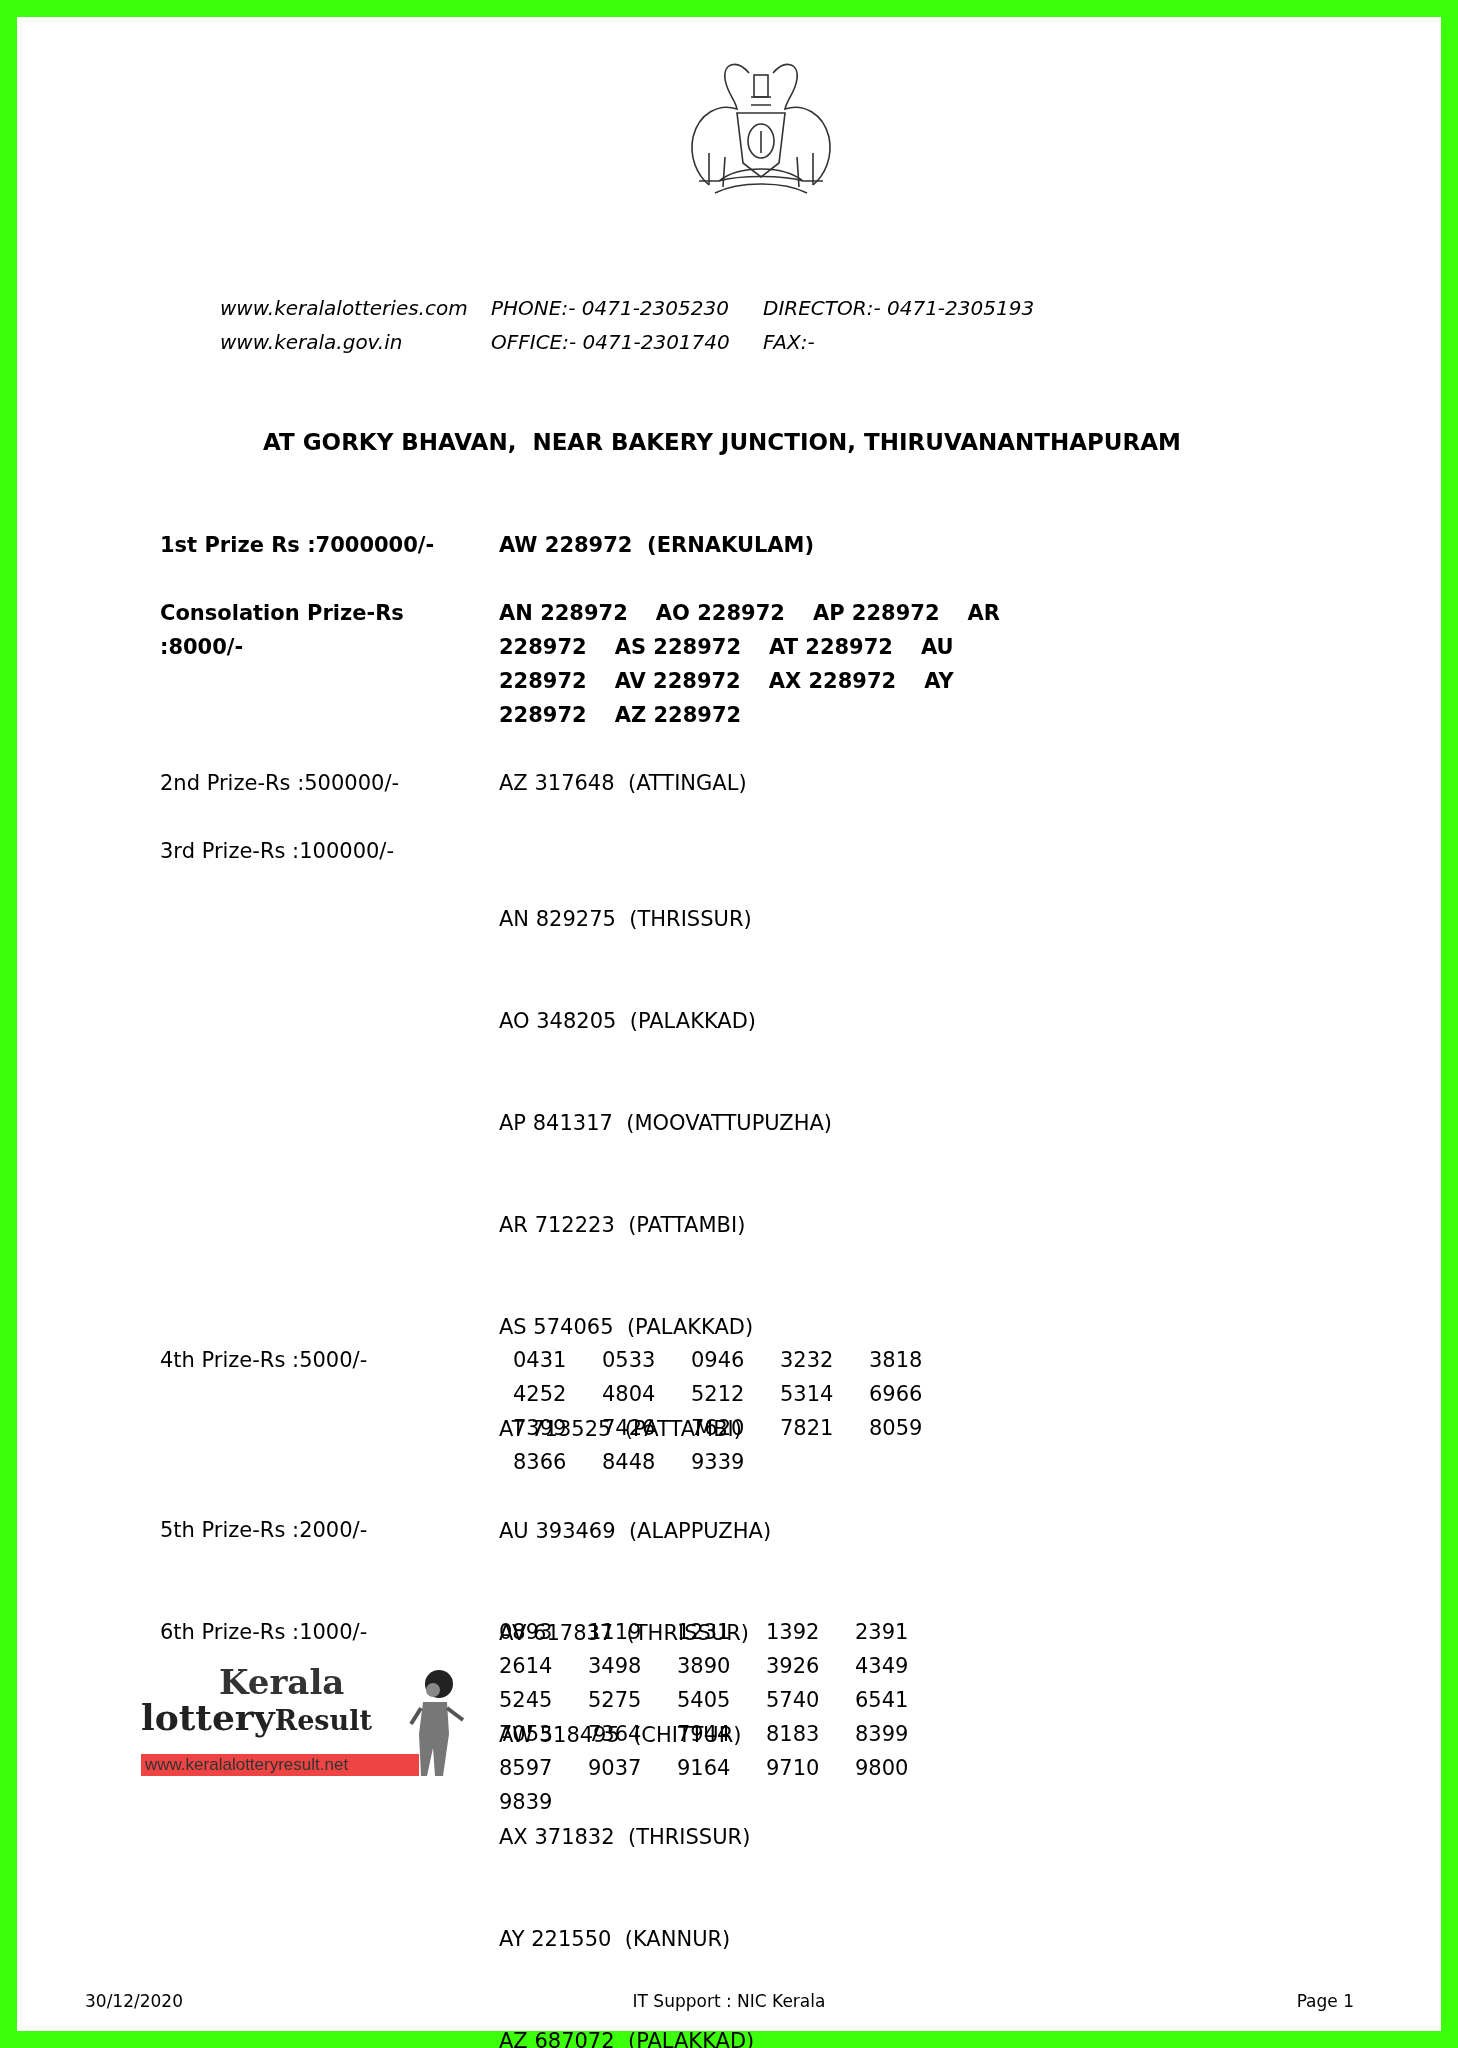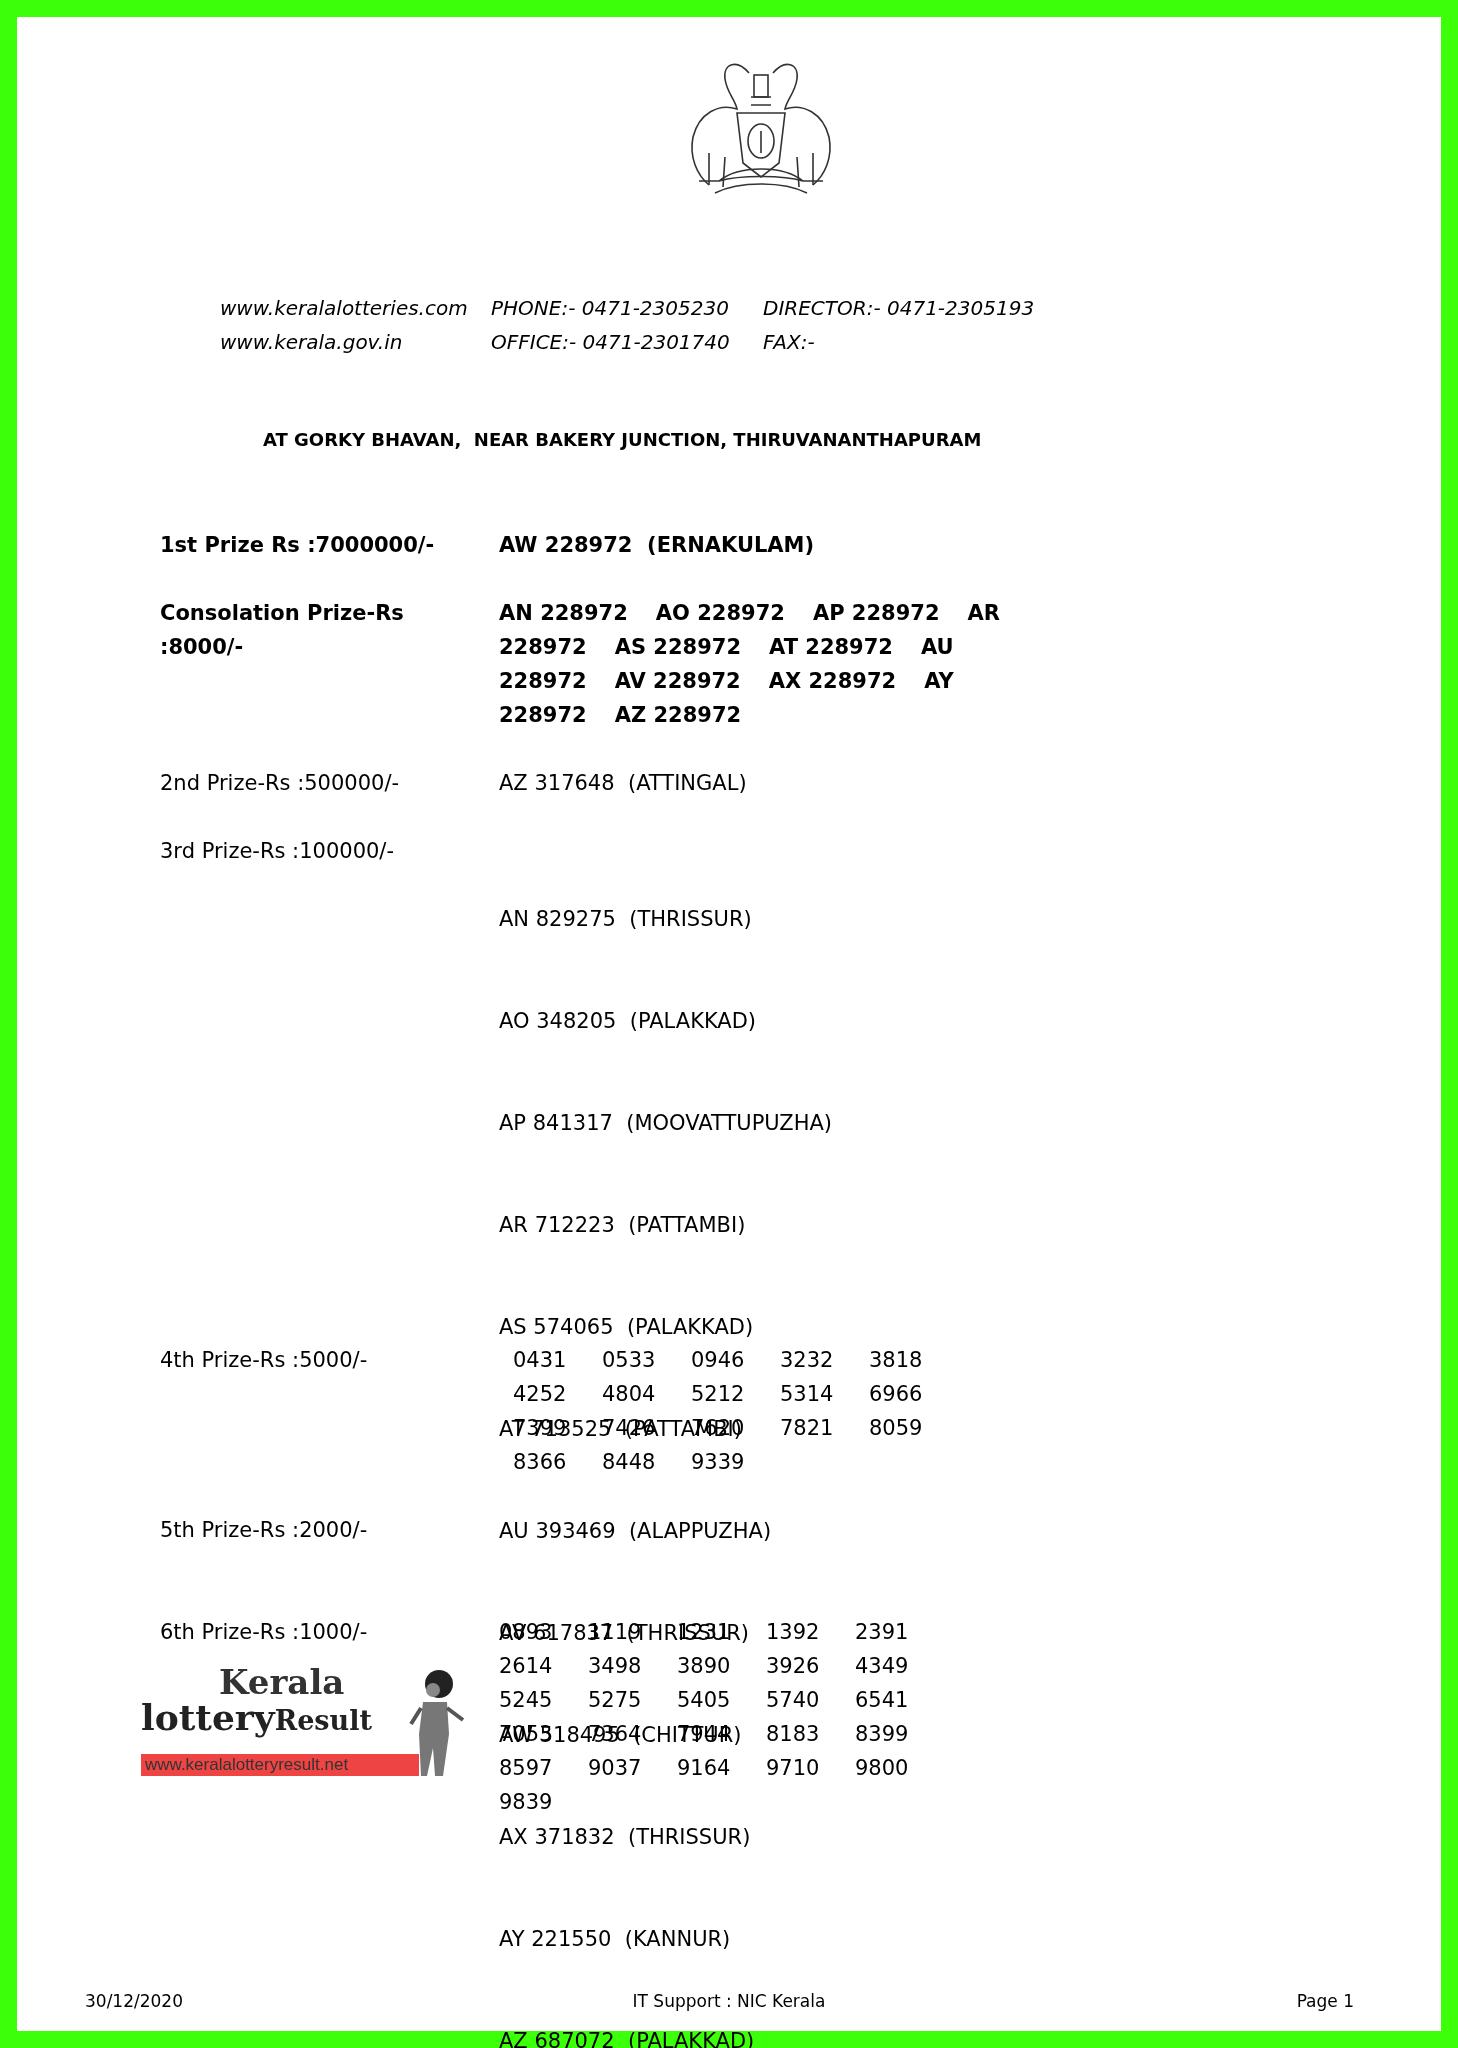--- a/index.html
+++ b/index.html
@@ -14,21 +14,21 @@
     background: #fff;
   }
   .abs { position: absolute; white-space: nowrap; }
   .emblem { position: absolute; left: 662px; top: 36px; width: 164px; height: 156px; }
   .title { left: 0; right: 0; top: 204px; text-align: center; font-size: 31px; font-weight: bold; letter-spacing: 0.3px; }
   .contact { font-size: 20px; line-height: 34px; font-style: italic; }
   .c1 { left: 203px; }
   .c2 { left: 474px; }
   .c3 { left: 746px; }
   .draw { left: 306px; top: 344px; font-size: 22px; font-weight: bold; }
-  .venue { left: 246px; top: 412px; font-size: 18px; font-weight: bold; }
+  .venue { left: 246px; top: 412px; font-size: 23px; font-weight: bold; }
   .label { left: 143px; font-size: 21px; line-height: 34px; }
   .val { left: 482px; font-size: 21px; line-height: 34px; }
   .bold { font-weight: bold; }
   .cons-wrap { white-space: normal; width: 600px; }
   .cons-item { margin-right: 28px; }
   .endnote { left: 453px; top: 1258px; font-size: 21px; font-weight: bold; }
   .grid { display: grid; grid-template-columns: repeat(5, 89px); font-size: 21px; line-height: 34px; }
   .logo { position: absolute; left: 124px; top: 1645px; width: 330px; height: 125px; }
   .footer { top: 1974px; font-size: 17px; }
 </style>

